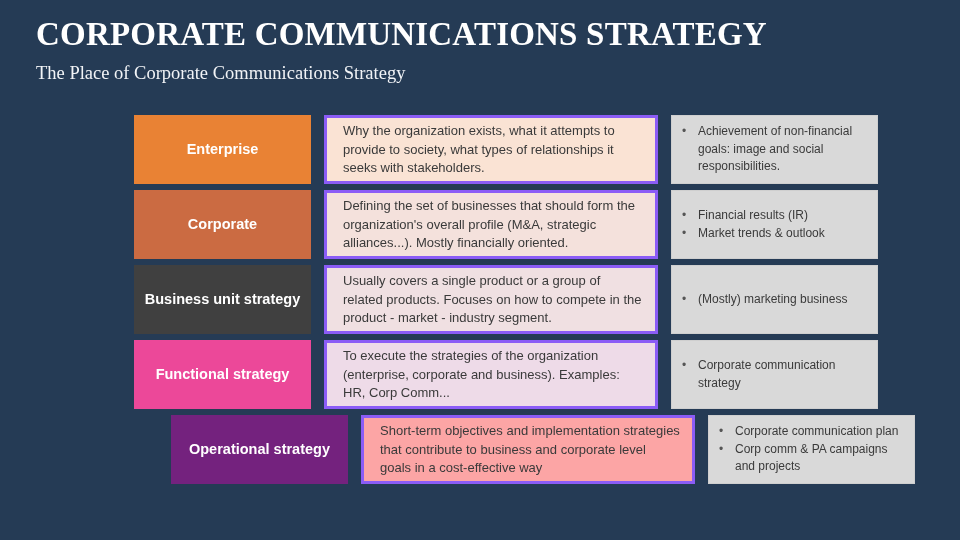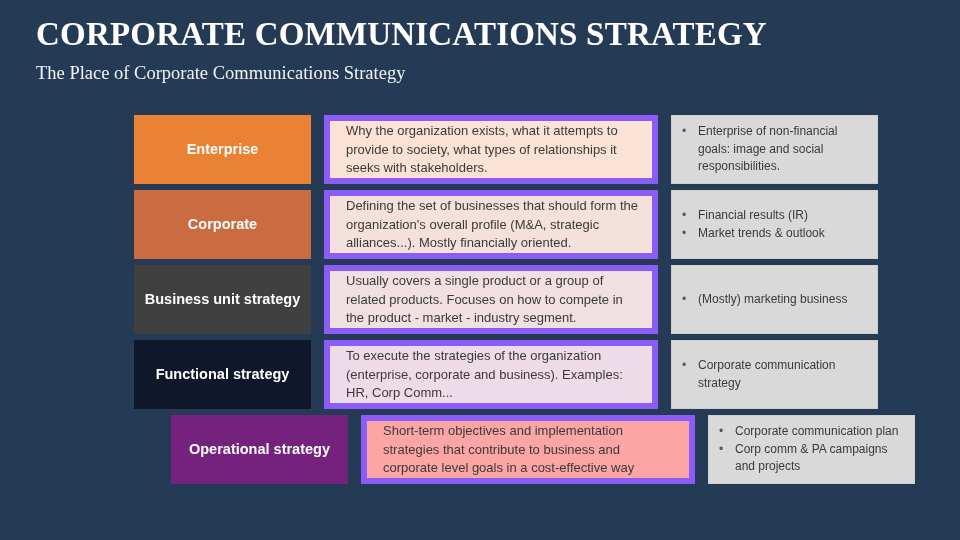--- a/index.html
+++ b/index.html
@@ -69,21 +69,21 @@
     font-weight: bold;
     line-height: 1.35;
     padding: 2px 8px;
     box-sizing: border-box;
   }
   .cell-desc {
     flex: 0 0 334px;
     width: 334px;
     margin-left: 13px;
     box-sizing: border-box;
-    border: 6px solid #8b5cf6;
+    border: 3px solid #8b5cf6;
     padding: 9px 12px 8px 16px;
     color: #3a3a3a;
     font-size: 13px;
     line-height: 1.45;
     display: flex;
     align-items: center;
   }
   .cell-desc span { display: block; }
   .cell-notes {
     flex: 0 0 207px;
@@ -126,21 +126,21 @@
 
   <div class="matrix">
       <div class="row">
         <div class="cell-label" style="background: rgb(233, 130, 52);">Enterprise</div>
         <div class="cell-desc" style="background: rgb(250, 227, 212);">
           <span>Why the organization exists, what it attempts to provide to society, what types of relationships it seeks with stakeholders.</span>
         </div>
         <div class="cell-notes">
           <div class="bullet-line">
             <span class="bullet-dot">•</span>
-            <span class="bullet-text">Enterprise of non-financial goals: image and social responsibilities.</span>
+            <span class="bullet-text">Achievement of non-financial goals: image and social responsibilities.</span>
           </div>
         </div>
       </div>
       <div class="row">
         <div class="cell-label" style="background: rgb(203, 107, 66);">Corporate</div>
         <div class="cell-desc" style="background: rgb(244, 225, 220);">
           <span>Defining the set of businesses that should form the organization's overall profile (M&amp;A, strategic alliances...). Mostly financially oriented.</span>
         </div>
         <div class="cell-notes">
           <div class="bullet-line">
@@ -159,21 +159,21 @@
           <span>Usually covers a single product or a group of related products. Focuses on how to compete in the product - market - industry segment.</span>
         </div>
         <div class="cell-notes">
           <div class="bullet-line">
             <span class="bullet-dot">•</span>
             <span class="bullet-text">(Mostly) marketing business</span>
           </div>
         </div>
       </div>
       <div class="row">
-        <div class="cell-label" style="background: #0f172a;">Functional strategy</div>
+        <div class="cell-label" style="background: #ec4899;">Functional strategy</div>
         <div class="cell-desc" style="background: rgb(238, 219, 232);">
           <span>To execute the strategies of the organization (enterprise, corporate and business). Examples: HR, Corp Comm...</span>
         </div>
         <div class="cell-notes">
           <div class="bullet-line">
             <span class="bullet-dot">•</span>
             <span class="bullet-text">Corporate communication strategy</span>
           </div>
         </div>
       </div>

